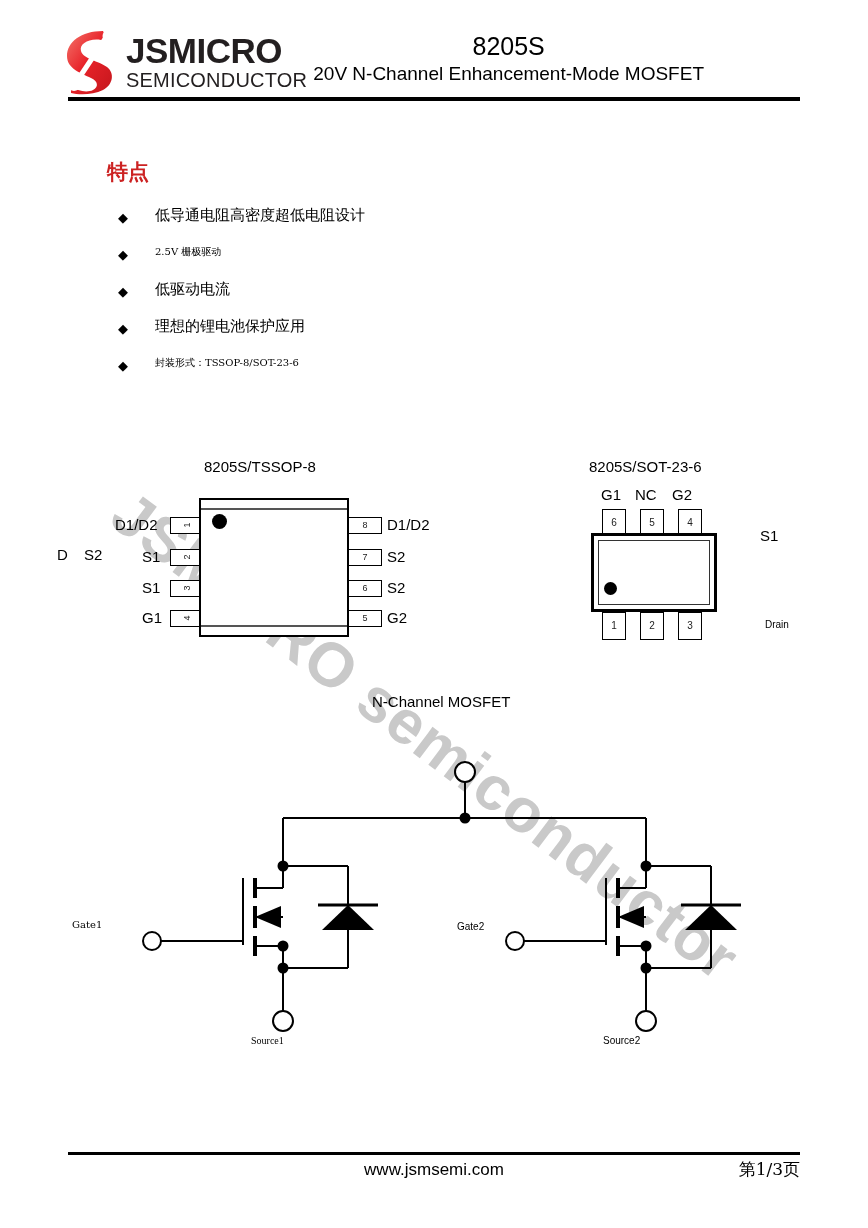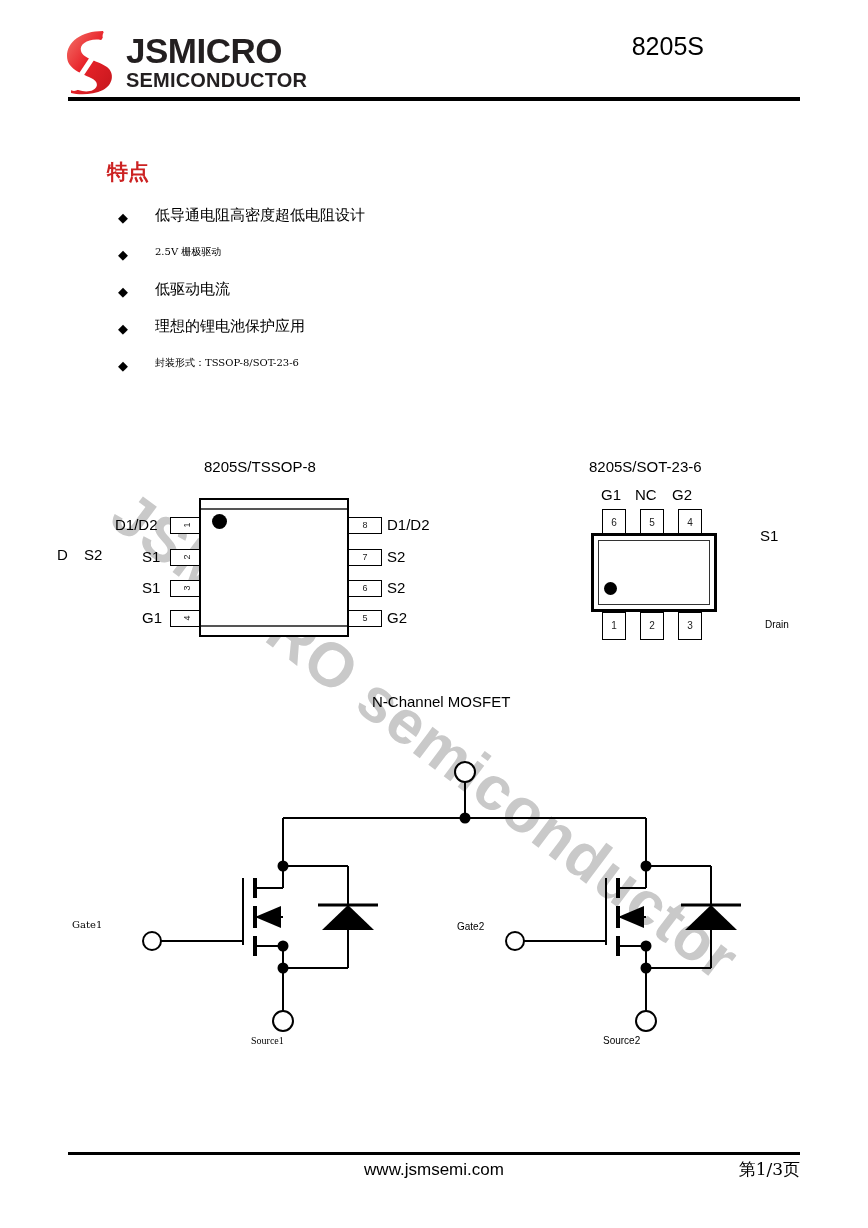--- a/index.html
+++ b/index.html
@@ -15,21 +15,21 @@
      font-family:"Liberation Sans","DejaVu Sans",sans-serif;
      font-size:62px;font-weight:600;color:#c9c9c9;white-space:nowrap;
      transform:rotate(37deg);transform-origin:0 50%;letter-spacing:1px;}
 
   
   .header{position:absolute;left:0;top:0;width:772px;height:105px;z-index:10;}
   .logo-mark{position:absolute;left:63px;top:29px;width:54px;height:66px;}
   .logo-text{position:absolute;left:126px;top:33px;}
   .logo-main{font-size:35px;font-weight:bold;letter-spacing:-0.5px;color:#231f20;
              line-height:36px;font-family:"Liberation Sans",sans-serif;}
-  .logo-sub{font-size:20px;font-weight:bold;letter-spacing:0.2px;color:#231f20;
+  .logo-sub{font-size:20px;font-weight:normal;letter-spacing:0.2px;color:#231f20;
             line-height:22px;font-family:"Liberation Sans",sans-serif;}
   .hdr-right{position:absolute;right:68px;top:31px;text-align:center;margin-left:14px;}
   .hdr-part{font-size:25px;line-height:30px;color:#000;}
   .hdr-desc{font-size:19px;line-height:26px;color:#000;white-space:nowrap;}
   .hdr-rule{position:absolute;left:68px;top:97px;width:732px;height:4px;background:#000;}
 
   
   .sec-title{position:absolute;left:107px;top:158px;font-size:21px;font-weight:bold;
              color:#cc2222;font-family:"DejaVu Sans","Liberation Sans",sans-serif;z-index:10;}
   .feat-list{position:absolute;left:118px;top:205px;width:520px;z-index:10;}
@@ -110,20 +110,21 @@
         <circle cx="45" cy="7" r="5.5" fill="#ffffff"></circle>
         <circle cx="11" cy="56" r="6" fill="#ffffff"></circle>
       </svg>
     </div>
     <div class="logo-text">
       <div class="logo-main">JSMICRO</div>
       <div class="logo-sub">SEMICONDUCTOR</div>
     </div>
     <div class="hdr-right">
       <div class="hdr-part">8205S</div>
+      <div class="hdr-desc">20V N-Channel Enhancement-Mode MOSFET</div>
     </div>
     <div class="hdr-rule"></div>
   </div>
 
   <div class="sec-title">特点</div>
   <div class="feat-list">
     <div class="feat">
       <div class="bullet">◆</div>
       <div class="txt">低导通电阻高密度超低电阻设计</div>
     </div>

